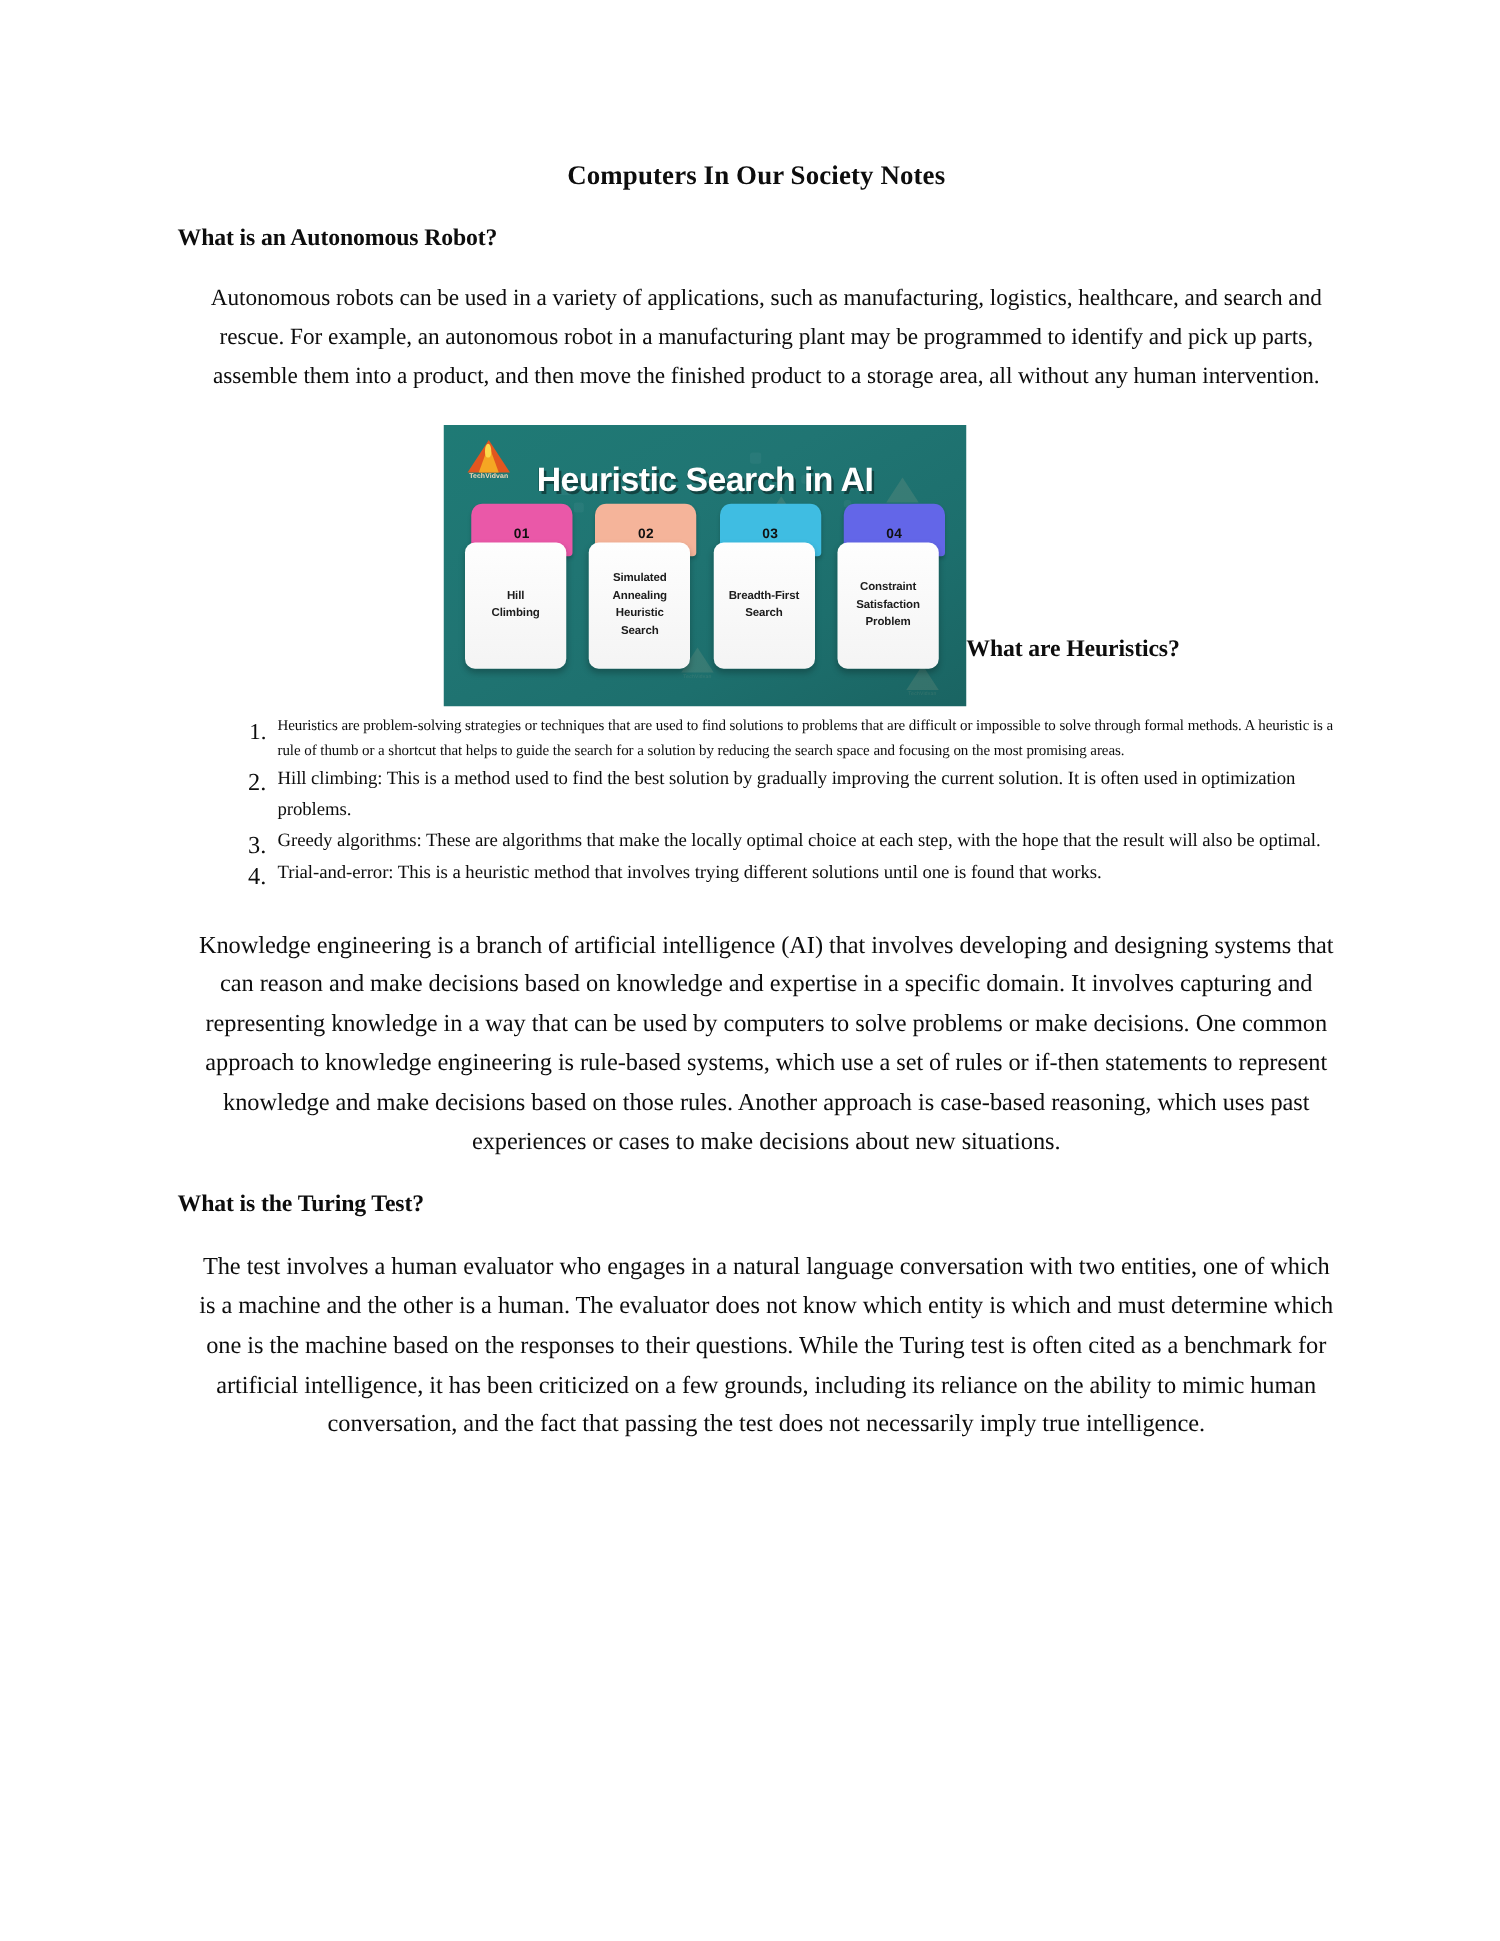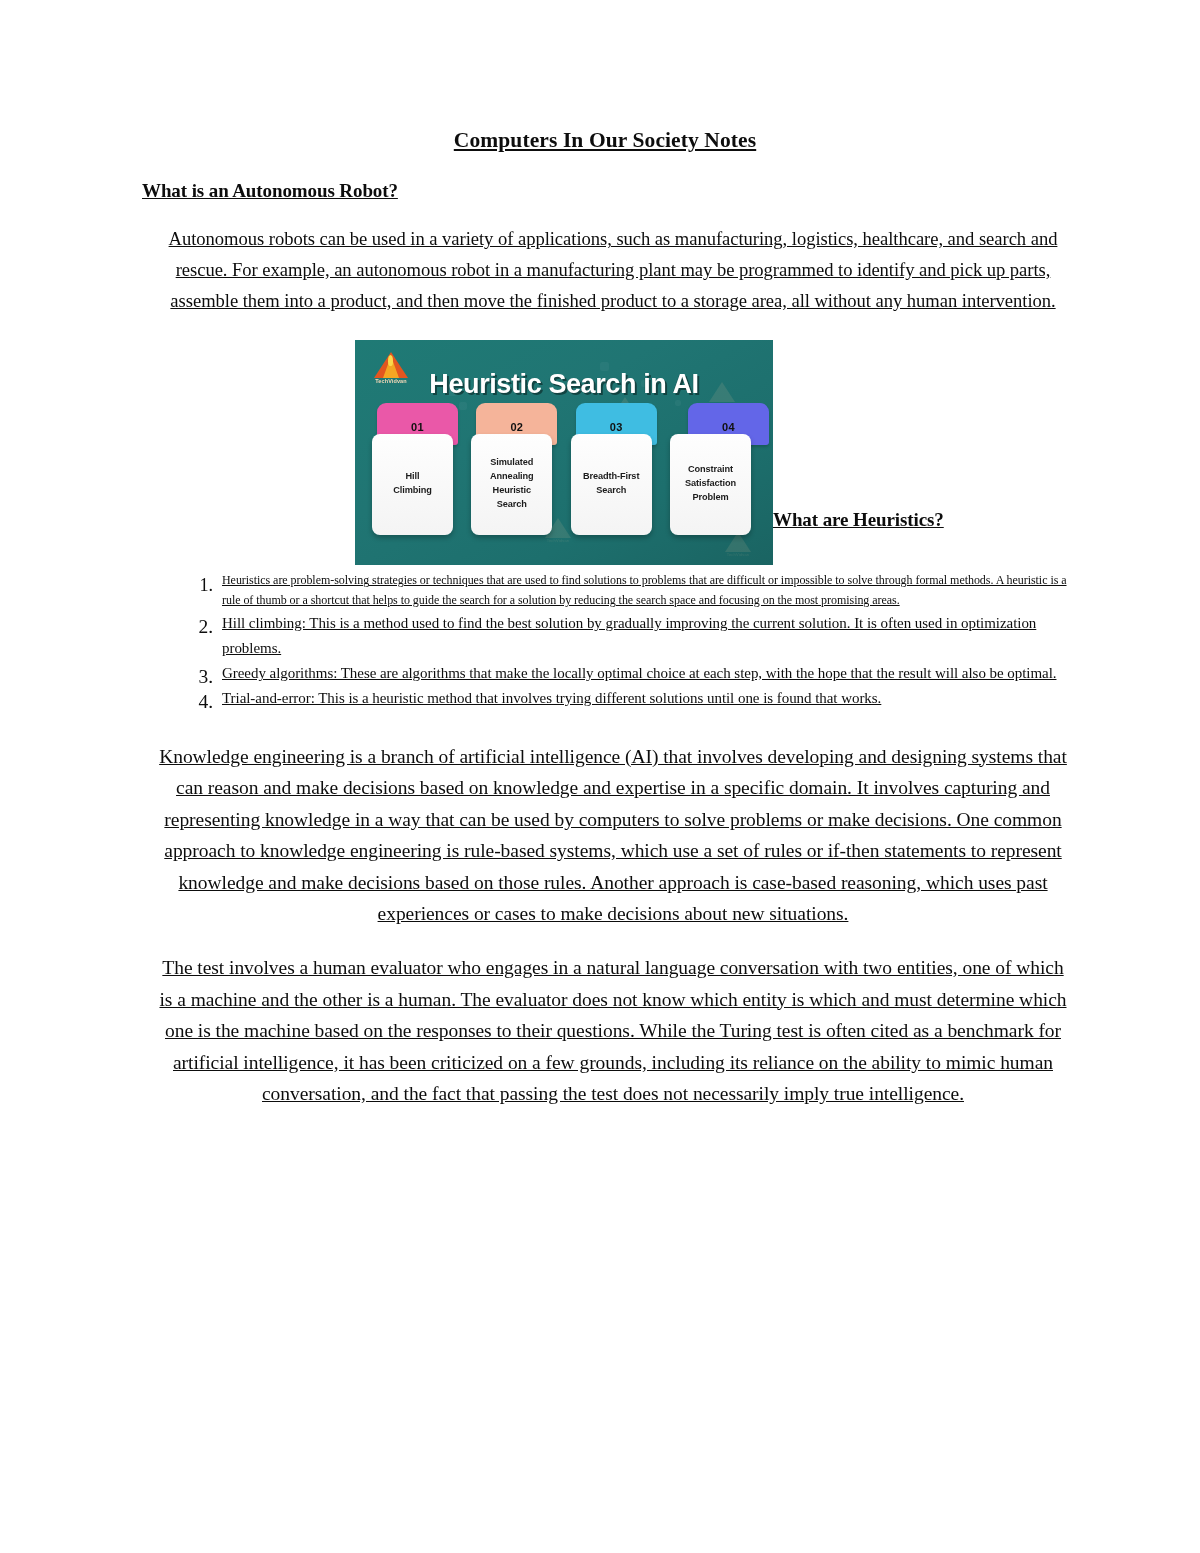--- a/index.html
+++ b/index.html
@@ -16,21 +16,20 @@
     color: #0d0d0d;
     overflow: hidden;
   }
 
   .page {
     position: absolute;
     left: 0; top: 0;
     width: 1200px;
     height: 1546px;
     padding: 128px 132px 0 142px;
-    text-decoration: underline;
   }
 
   
   .doc-title {
     text-align: center;
     font-size: 21.5px;
     font-weight: bold;
     letter-spacing: 0.1px;
     margin: 0 0 26px 0;
     line-height: 1.15;
@@ -329,21 +328,21 @@
             <div class="label" id="lbl1">Simulated<br>Annealing<br>Heuristic<br>Search</div>
           </div>
         </div>
         <div class="card">
           <div class="tab" id="tab2" style="background: rgb(63, 189, 226);">03</div>
           <div class="pocket">
             <div class="label" id="lbl2">Breadth-First<br>Search</div>
           </div>
         </div>
         <div class="card">
-          <div class="tab" id="tab3" style="background: rgb(99, 102, 232); margin-left: 13px;">04</div>
+          <div class="tab" id="tab3" style="background: rgb(99, 102, 232);">04</div>
           <div class="pocket">
             <div class="label" id="lbl3">Constraint<br>Satisfaction<br>Problem</div>
           </div>
         </div>
       </div>
 
     </div>
   </div>
 
   <h2 class="section-heading" style="margin-top:192px; margin-bottom:24px;">What are Heuristics?</h2>
@@ -353,16 +352,17 @@
   <ol class="heuristics-list">
     <li class="small">Heuristics are problem-solving strategies or techniques that are used to find solutions to problems that are difficult or impossible to solve through formal methods. A heuristic is a rule of thumb or a shortcut that helps to guide the search for a solution by reducing the search space and focusing on the most promising areas.</li>
     <li>Hill climbing: This is a method used to find the best solution by gradually improving the current solution. It is often used in optimization problems.</li>
     <li>Greedy algorithms: These are algorithms that make the locally optimal choice at each step, with the hope that the result will also be optimal.</li>
     <li>Trial-and-error: This is a heuristic method that involves trying different solutions until one is found that works.</li>
   </ol>
 
 
   <p class="body-text">Knowledge engineering is a branch of artificial intelligence (AI) that involves developing and designing systems that can reason and make decisions based on knowledge and expertise in a specific domain. It involves capturing and representing knowledge in a way that can be used by computers to solve problems or make decisions. One common approach to knowledge engineering is rule-based systems, which use a set of rules or if-then statements to represent knowledge and make decisions based on those rules. Another approach is case-based reasoning, which uses past experiences or cases to make decisions about new situations.</p>
 
+  <h2 class="section-heading">What is the Turing Test?</h2>
 
   <p class="body-text">The test involves a human evaluator who engages in a natural language conversation with two entities, one of which is a machine and the other is a human. The evaluator does not know which entity is which and must determine which one is the machine based on the responses to their questions. While the Turing test is often cited as a benchmark for artificial intelligence, it has been criticized on a few grounds, including its reliance on the ability to mimic human conversation, and the fact that passing the test does not necessarily imply true intelligence.</p>
 
 </div>
 
 </body></html>

